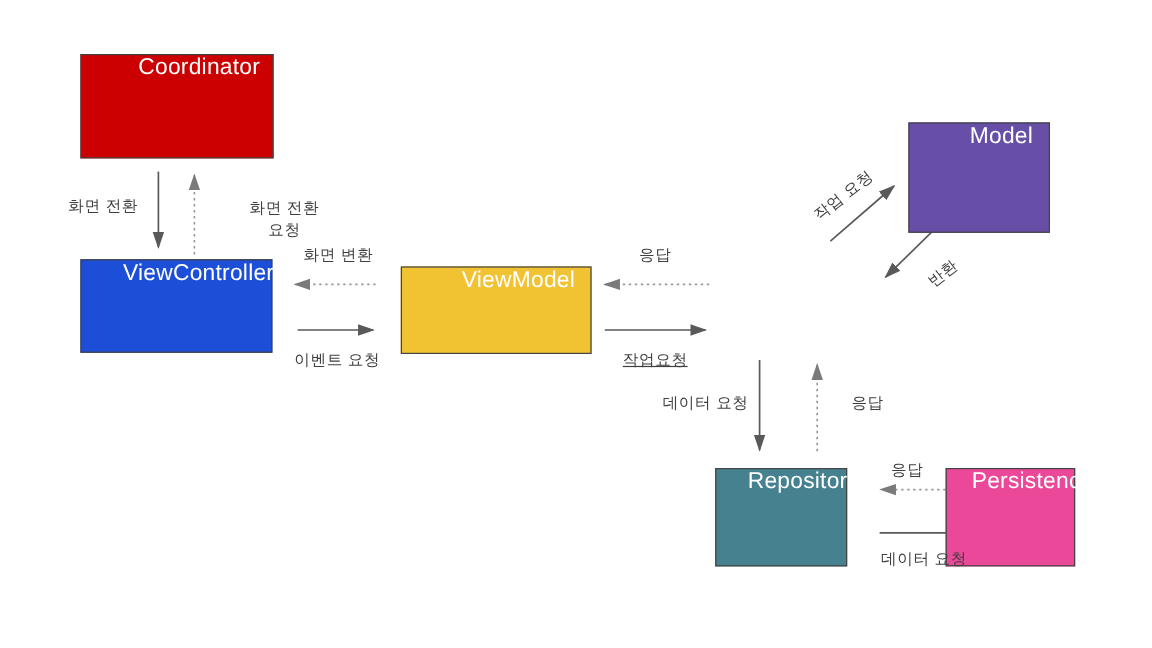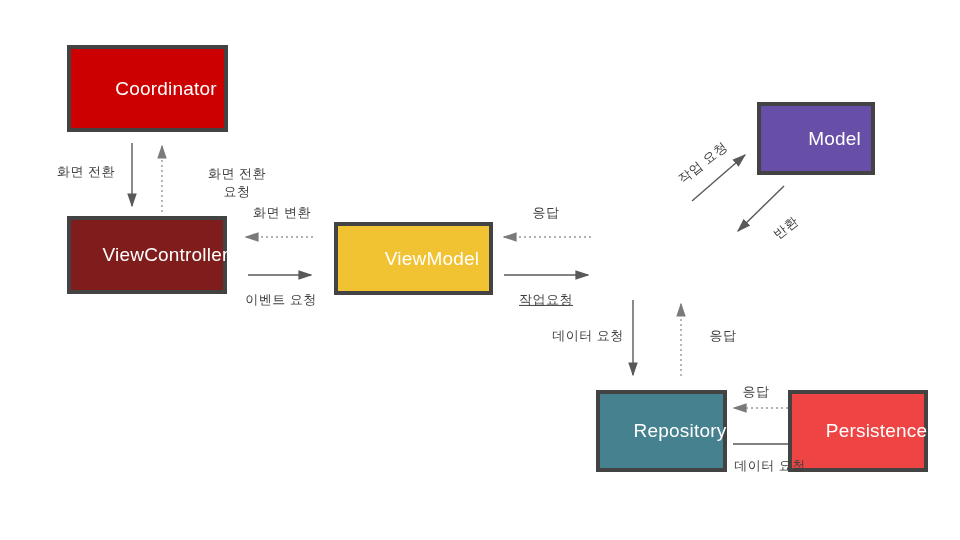--- a/index.html
+++ b/index.html
@@ -17,24 +17,24 @@
   }
   #edges-svg {
     position: absolute;
     left: 0; top: 0;
     width: 960px; height: 540px;
     pointer-events: none;
   }
   .node {
     position: absolute;
     display: flex;
-    align-items: center;
+    align-items: flex-start;
     justify-content: center;
     box-sizing: border-box;
-    border: 4px solid #84cc16;
+    border: 1px solid #84cc16;
     font-size: 19px;
     letter-spacing: 0.2px;
     padding-left: 37px;
   }
   .edge-label {
     position: absolute;
     transform: translate(-50%, -50%);
     font-size: 13px;
     color: #3f3f3f;
     white-space: pre-line;
@@ -66,33 +66,33 @@
       <line x1="784" y1="186" x2="738" y2="231" stroke="#595959" stroke-width="1.4" marker-end="url(#head-solid)"></line>
       <line x1="633" y1="300" x2="633" y2="375" stroke="#595959" stroke-width="1.4" marker-end="url(#head-solid)"></line>
       <line x1="681" y1="376" x2="681" y2="304" stroke="#999999" stroke-width="1.4" stroke-dasharray="2 3" marker-end="url(#head-dotted)"></line>
       <line x1="803" y1="408" x2="734" y2="408" stroke="#999999" stroke-width="1.4" stroke-dasharray="2 3" marker-end="url(#head-dotted)"></line>
       <line x1="733" y1="444" x2="803" y2="444" stroke="#595959" stroke-width="1.4" marker-end="url(#head-solid)"></line>
     </svg>
 
 <div class="node" style="left: 67px; top: 45px; width: 161px; height: 87px; background: rgb(204, 0, 0); border-color: rgb(67, 67, 67);">
       <span style="color: rgb(255, 255, 255);">Coordinator</span>
     </div>
-    <div class="node" style="left: 67px; top: 216px; width: 160px; height: 78px; background: #7f1d1d; border-color: rgb(67, 67, 67);">
+    <div class="node" style="left: 67px; top: 216px; width: 160px; height: 78px; background: #1d4ed8; border-color: rgb(67, 67, 67);">
       <span style="color: rgb(255, 255, 255);">ViewController</span>
     </div>
     <div class="node" style="left: 334px; top: 222px; width: 159px; height: 73px; background: rgb(241, 194, 50); border-color: rgb(67, 67, 67);">
       <span style="color: rgb(255, 255, 255);">ViewModel</span>
     </div>
-    <div class="node" style="left: 757px; top: 102px; width: 118px; height: 73px; background: rgb(103, 78, 167); border-color: rgb(67, 67, 67);">
+    <div class="node" style="left: 757px; top: 102px; width: 118px; height: 92px; background: rgb(103, 78, 167); border-color: rgb(67, 67, 67);">
       <span style="color: rgb(255, 255, 255);">Model</span>
     </div>
-    <div class="node" style="left: 596px; top: 390px; width: 131px; height: 82px; background: rgb(69, 129, 142); border-color: rgb(67, 67, 67);">
+    <div class="node" style="left: 596px; top: 390px; width: 110px; height: 82px; background: rgb(69, 129, 142); border-color: rgb(67, 67, 67);">
       <span style="color: rgb(255, 255, 255);">Repository</span>
     </div>
-    <div class="node" style="left: 788px; top: 390px; width: 140px; height: 82px; background: #ef4444; border-color: rgb(67, 67, 67);">
+    <div class="node" style="left: 788px; top: 390px; width: 108px; height: 82px; background: #ec4899; border-color: rgb(67, 67, 67);">
       <span style="color: rgb(255, 255, 255);">Persistence</span>
     </div>
     <div class="edge-label" style="left: 86px; top: 172px; color: rgb(63, 63, 63);">화면 전환</div>
     <div class="edge-label" style="left: 237px; top: 183px; color: rgb(63, 63, 63);">화면 전환
 요청</div>
     <div class="edge-label" style="left: 282px; top: 213px; color: rgb(63, 63, 63); text-align: right;">화면 변환</div>
     <div class="edge-label" style="left: 281px; top: 300px; color: rgb(63, 63, 63);">이벤트 요청</div>
     <div class="edge-label" style="left: 546px; top: 213px; color: rgb(63, 63, 63);">응답</div>
     <div class="edge-label" style="left: 546px; top: 300px; color: rgb(63, 63, 63); text-decoration: underline;">작업요청</div>
     <div class="edge-label" style="left: 703px; top: 163px; color: rgb(63, 63, 63); transform: translate(-50%, -50%) rotate(-38deg);">작업 요청</div>

